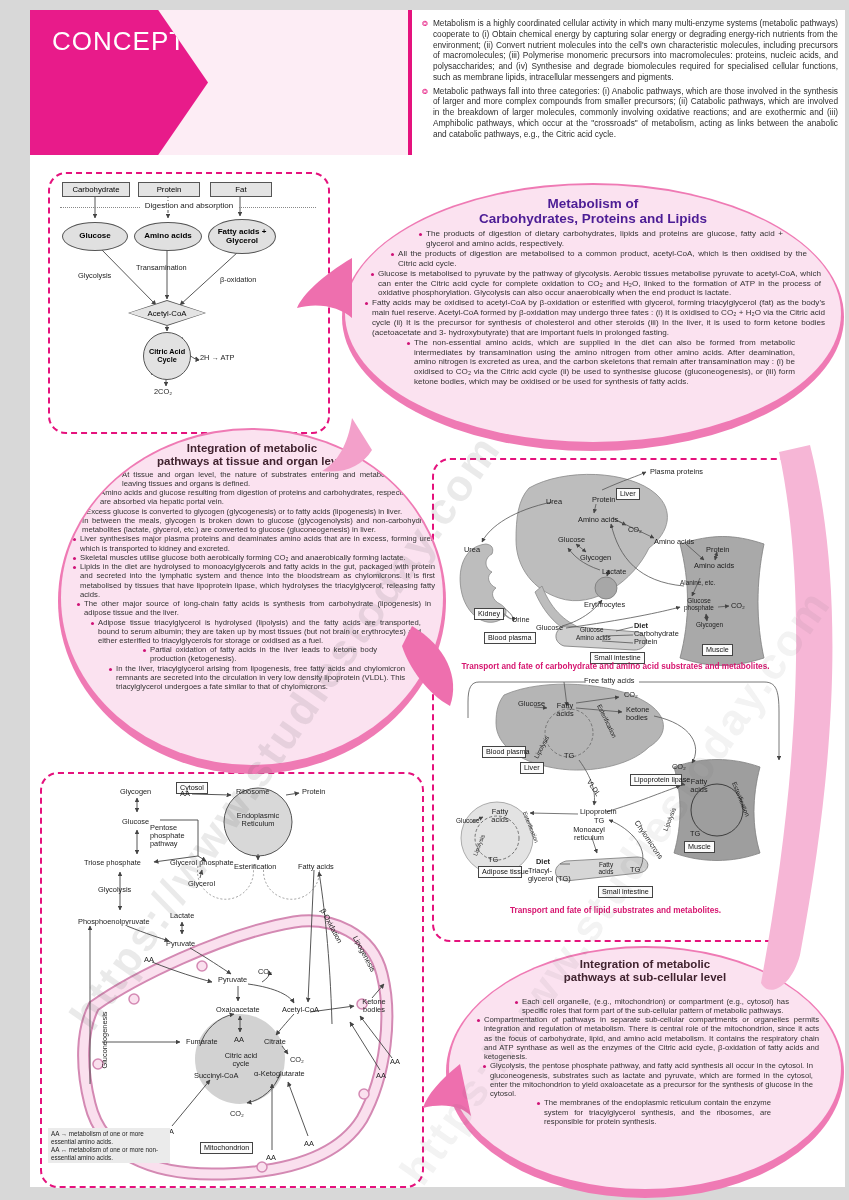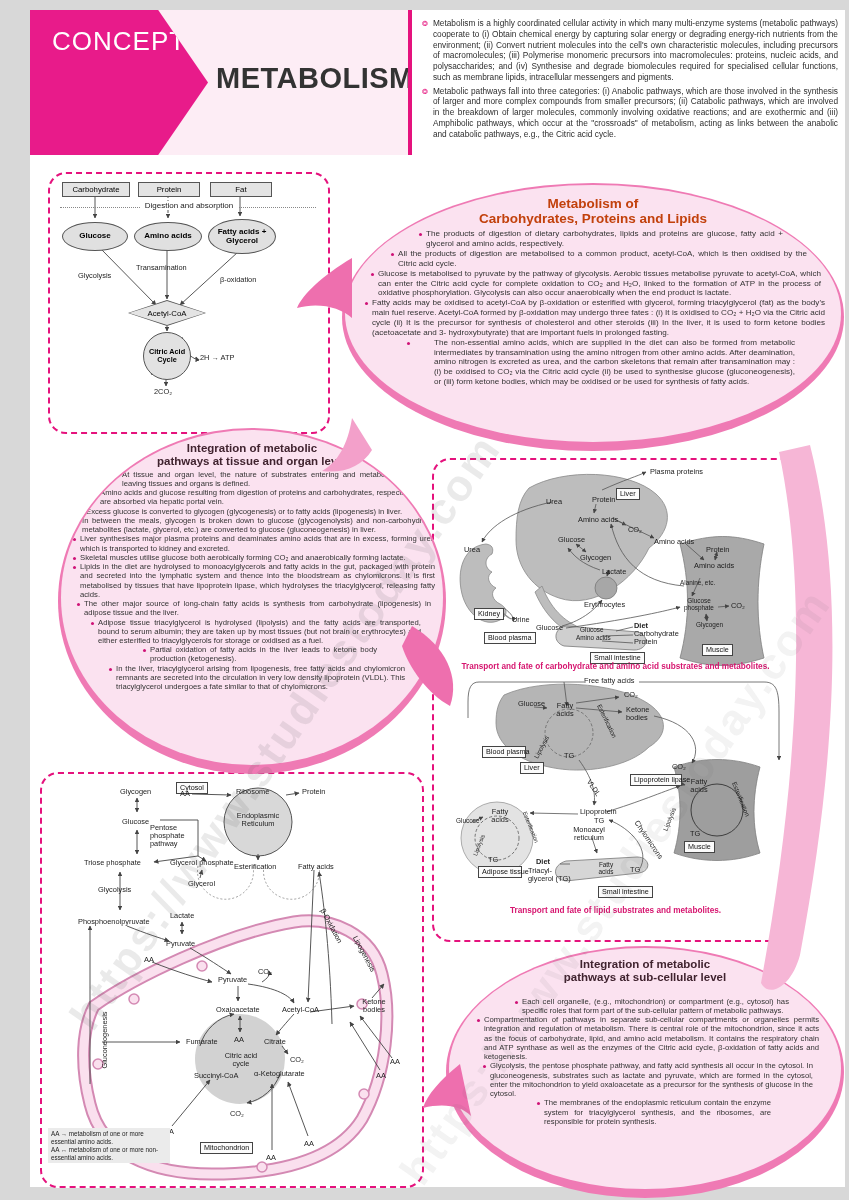--- a/index.html
+++ b/index.html
@@ -66,21 +66,20 @@
     <path d="M352,418 C348,444 338,462 322,471 C344,474 362,466 372,450 Z" fill="#f3a0ca"></path>
     <path d="M460,1064 C440,1080 427,1095 423,1108 C444,1103 461,1106 471,1116 Z" fill="#ee6fae"></path>
   </svg>
 
   <div class="page">
 
     <div class="header-bg"></div>
     <div class="banner">
       <div class="l1">CONCEPT</div>
     </div>
-    <div class="main-title">METABOLISM</div>
     <div class="hdr-divider"></div>
     <div class="hdr-text">
       <div class="hbul">
         <span class="hb-ic">❂</span>
         <span>Metabolism is a highly coordinated cellular activity in which many multi-enzyme systems (metabolic pathways) cooperate to (i) Obtain chemical energy by capturing solar energy or degrading energy-rich nutrients from the environment; (ii) Convert nutrient molecules into the cell's own characteristic molecules, including precursors of macromolecules; (iii) Polymerise monomeric precursors into macromolecules: proteins, nucleic acids, and polysaccharides; and (iv) Synthesise and degrade biomolecules required for specialised cellular functions, such as membrane lipids, intracellular messengers and pigments.</span>
       </div>
       <div class="hbul">
         <span class="hb-ic">❂</span>
         <span>Metabolic pathways fall into three categories: (i) Anabolic pathways, which are those involved in the synthesis of larger and more complex compounds from smaller precursors; (ii) Catabolic pathways, which are involved in the breakdown of larger molecules, commonly involving oxidative reactions; and are exothermic and (iii) Amphibolic pathways, which occur at the "crossroads" of metabolism, acting as links between the anabolic and catabolic pathways, e.g., the Citric acid cycle.</span>
       </div>
@@ -115,42 +114,42 @@
       <div class="lbl" style="left:170px;top:102px;">β-oxidation</div>
       <div class="fdia-o"></div>
       <div class="fdia-i">Acetyl-CoA</div>
       <div class="fcyc">Citric Acid Cycle</div>
       <div class="lbl" style="left:150px;top:180px;">2H → ATP</div>
       <div class="lbl" style="left:104px;top:214px;">2CO₂</div>
     </div>
 
     <div class="bubble" style="left:312px;top:173px;width:502px;height:268px;">
       <div class="bi" style="padding-top:11px;">
-        <div class="btitle" style="font-size:13.5px;color:#c2410c;">
+        <div class="btitle" style="font-size:13.5px;color:#4c1d95;">
           <div>Metabolism of</div>
           <div>Carbohydrates, Proteins and Lipids</div>
         </div>
         <div style="margin-top:3px;">
           <div class="bl" style="margin:0 58px 0 72px;">
               <span class="dot"></span>
               <span>The products of digestion of dietary carbohydrates, lipids and proteins are glucose, fatty acid + glycerol and amino acids, respectively.</span>
             </div>
           <div class="bl" style="margin:0 34px 0 44px;">
               <span class="dot"></span>
               <span>All the products of digestion are metabolised to a common product, acetyl-CoA, which is then oxidised by the Citric acid cycle.</span>
             </div>
           <div class="bl" style="margin:0 20px 0 24px;">
               <span class="dot"></span>
               <span>Glucose is metabolised to pyruvate by the pathway of glycolysis. Aerobic tissues metabolise pyruvate to acetyl-CoA, which can enter the Citric acid cycle for complete oxidation to CO₂ and H₂O, linked to the formation of ATP in the process of oxidative phosphorylation. Glycolysis can also occur anaerobically when the end product is lactate.</span>
             </div>
           <div class="bl" style="margin:0 16px 0 18px;">
               <span class="dot"></span>
               <span>Fatty acids may be oxidised to acetyl-CoA by β-oxidation or esterified with glycerol, forming triacylglycerol (fat) as the body's main fuel reserve. Acetyl-CoA formed by β-oxidation may undergo three fates : (i) It is oxidised to CO₂ + H₂O via the Citric acid cycle (ii) It is the precursor for synthesis of cholesterol and other steroids (iii) In the liver, it is used to form ketone bodies (acetoacetate and 3- hydroxybutyrate) that are important fuels in prolonged fasting.</span>
             </div>
-          <div class="bl" style="margin:0 46px 8px 60px;gap:20px;">
+          <div class="bl" style="margin:0 46px 8px 60px;">
               <span class="dot"></span>
               <span>The non-essential amino acids, which are supplied in the diet can also be formed from metabolic intermediates by transamination using the amino nitrogen from other amino acids. After deamination, amino nitrogen is excreted as urea, and the carbon skeletons that remain after transamination may : (i) be oxidised to CO₂ via the Citric acid cycle (ii) be used to synthesise glucose (gluconeogenesis), or (iii) form ketone bodies, which may be oxidised or be used for synthesis of fatty acids.</span>
             </div>
         </div>
       </div>
     </div>
 
     <div class="bubble t2" style="left:28px;top:418px;width:388px;height:346px;">
       <div class="bi" style="padding-top:12px;">
         <div class="btitle" style="font-size:11.5px;color:#40232f;">

